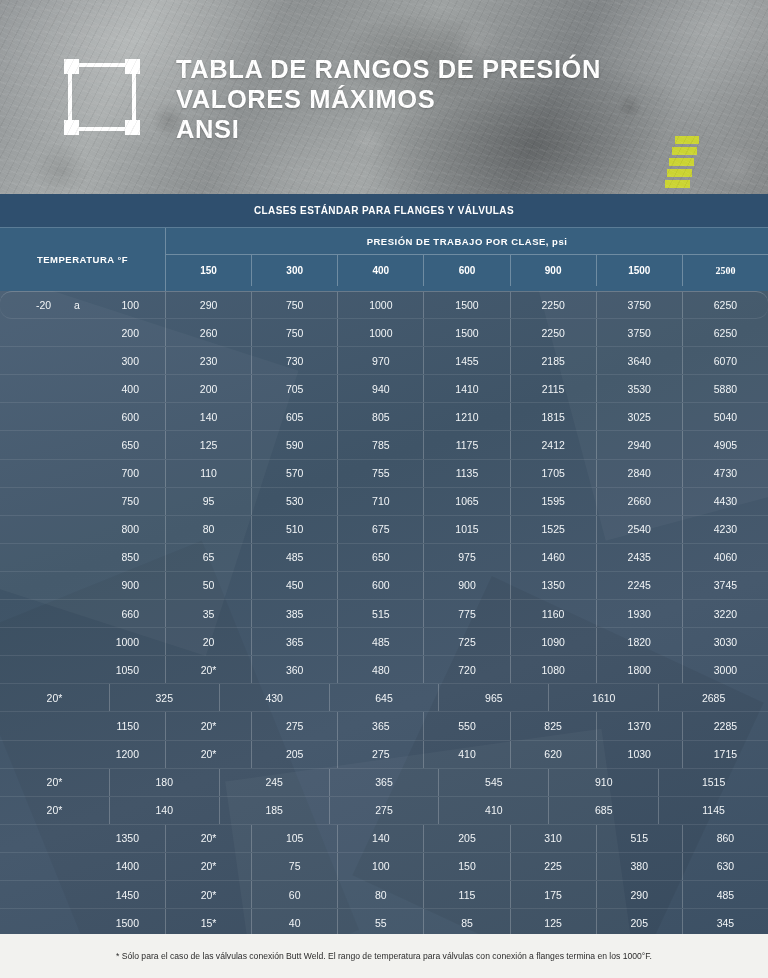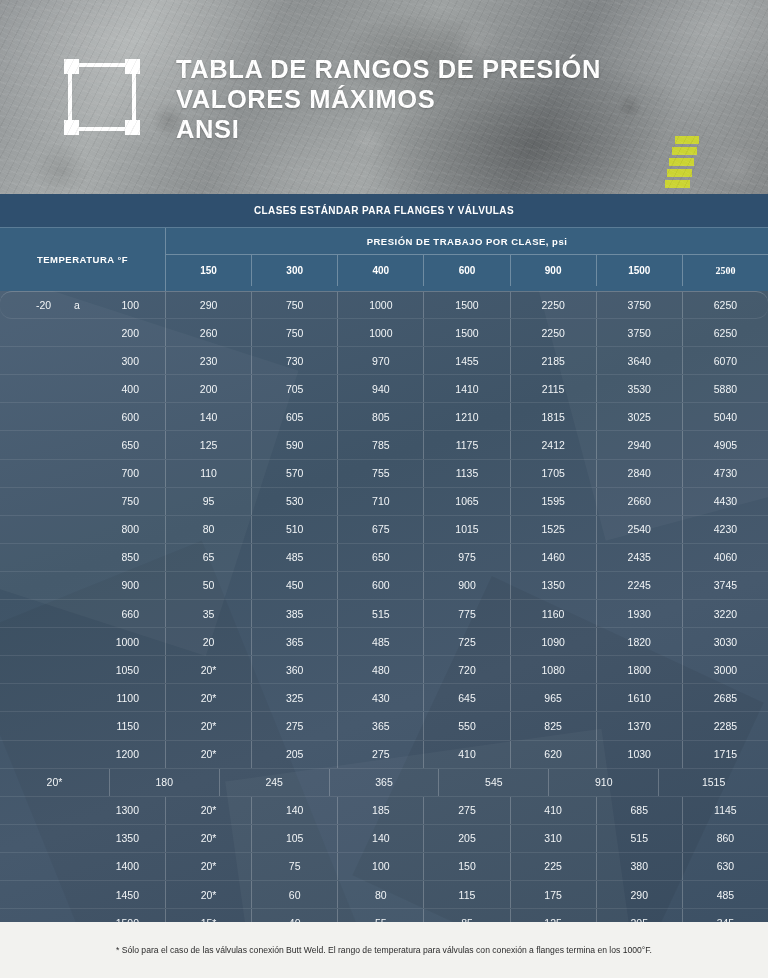--- a/index.html
+++ b/index.html
@@ -184,21 +184,21 @@
     flex: 1;
     display: flex; align-items: center; justify-content: center;
     border-right: 1px solid rgba(255,255,255,0.22);
   }
   .cell:last-child { border-right: none; }
 
   
   .footnote {
     position: absolute;
     left: 0; bottom: 0;
-    width: 768px; height: 56px;
+    width: 768px; height: 44px;
     background: #f2f2ef;
     color: #2b2b2b;
     display: flex; align-items: center; justify-content: center;
     font-size: 8.6px;
     text-align: center;
     padding: 0 26px;
   }
 </style>
 </head>
 <body>
@@ -433,23 +433,20 @@
             </div>
             <div class="cell">20*</div>
             <div class="cell">360</div>
             <div class="cell">480</div>
             <div class="cell">720</div>
             <div class="cell">1080</div>
             <div class="cell">1800</div>
             <div class="cell">3000</div>
           </div>
           <div class="row">
-            <div class="cell-temp">
-              <span class="tmax">1100</span>
-            </div>
             <div class="cell">20*</div>
             <div class="cell">325</div>
             <div class="cell">430</div>
             <div class="cell">645</div>
             <div class="cell">965</div>
             <div class="cell">1610</div>
             <div class="cell">2685</div>
           </div>
           <div class="row">
             <div class="cell-temp">
@@ -478,23 +475,20 @@
           <div class="row">
             <div class="cell">20*</div>
             <div class="cell">180</div>
             <div class="cell">245</div>
             <div class="cell">365</div>
             <div class="cell">545</div>
             <div class="cell">910</div>
             <div class="cell">1515</div>
           </div>
           <div class="row">
-            <div class="cell-temp">
-              <span class="tmax">1300</span>
-            </div>
             <div class="cell">20*</div>
             <div class="cell">140</div>
             <div class="cell">185</div>
             <div class="cell">275</div>
             <div class="cell">410</div>
             <div class="cell">685</div>
             <div class="cell">1145</div>
           </div>
           <div class="row">
             <div class="cell-temp">

